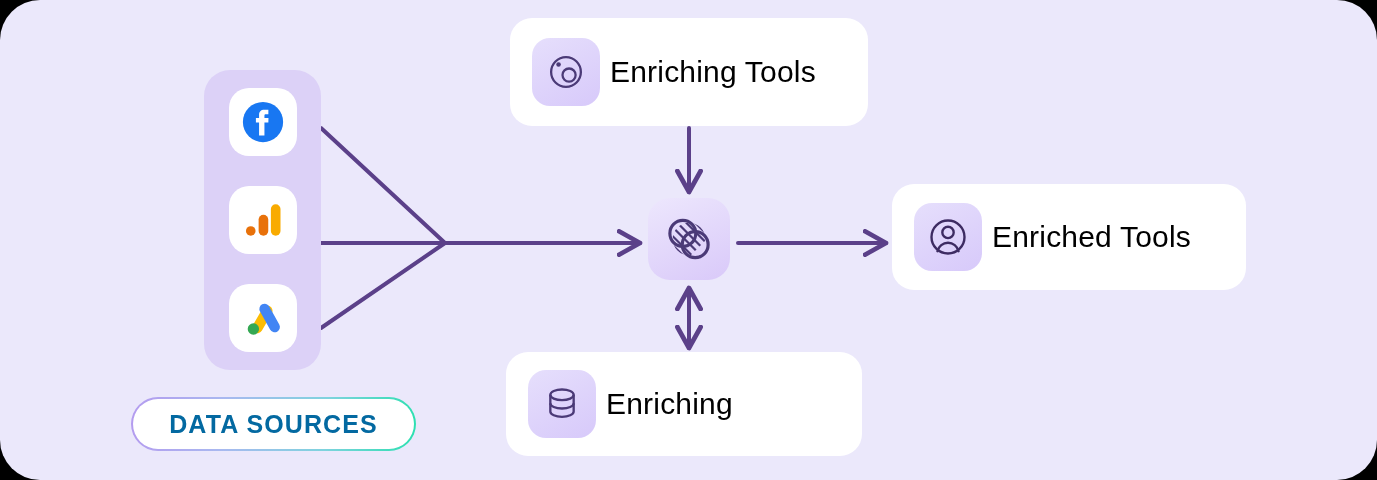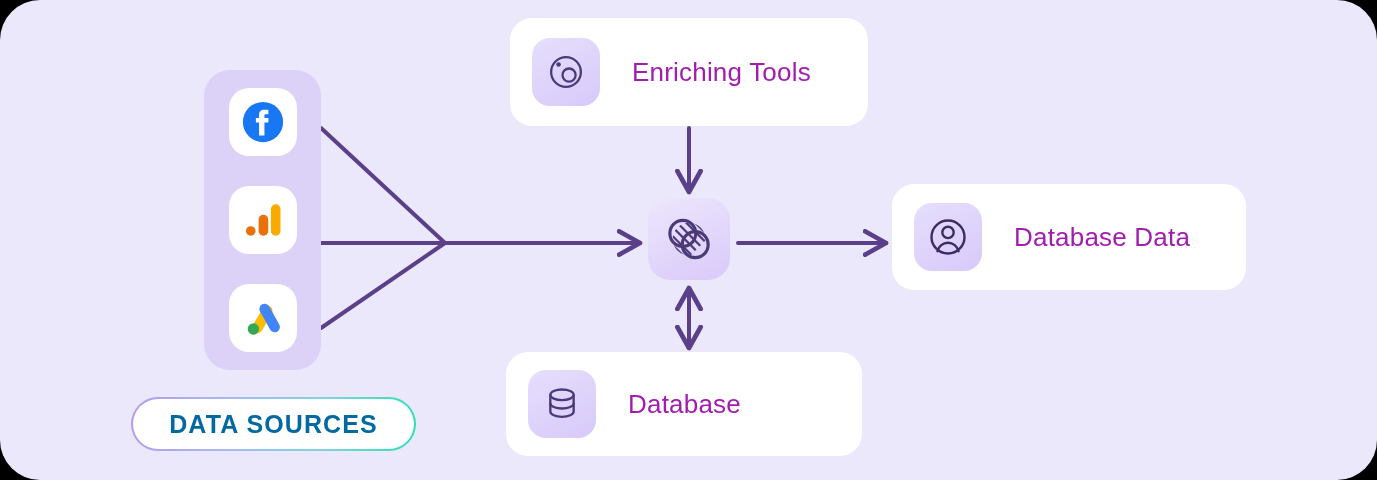--- a/index.html
+++ b/index.html
@@ -98,23 +98,23 @@
     width: 68px;
     height: 68px;
     border-radius: 18px;
     background: linear-gradient(150deg, #E6DFFC 0%, #D7C9FA 100%);
     display: flex;
     align-items: center;
     justify-content: center;
     flex: 0 0 auto;
   }
   .card-label {
-    margin-left: 32px;
-    font-size: 26px;
-    color: #a21caf;
+    margin-left: 10px;
+    font-size: 30px;
+    color: #000000;
     letter-spacing: 0.2px;
     white-space: nowrap;
   }
 
   #card-enriching { left: 510px; top: 18px;  width: 358px; height: 108px; }
   #card-enriched  { left: 892px; top: 184px; width: 354px; height: 106px; }
   #card-database  { left: 506px; top: 352px; width: 356px; height: 104px; }
 
   
   #merge-node {
@@ -225,27 +225,27 @@
   </div>
 
   <div class="card" id="card-enriched">
     <div class="card-icon">
       <svg width="44" height="44" viewBox="0 0 48 48">
         <circle cx="24" cy="24" r="18" fill="none" stroke="#3D2B62" stroke-width="2.6"></circle>
         <circle cx="24" cy="19" r="6.2" fill="none" stroke="#3D2B62" stroke-width="2.6"></circle>
         <path d="M12.5 39.5 a 11.8 11.8 0 0 1 23 0" fill="none" stroke="#3D2B62" stroke-width="2.6" stroke-linecap="round"></path>
       </svg>
     </div>
-    <span class="card-label">Database Data</span>
+    <span class="card-label">Enriched Tools</span>
   </div>
 
   <div class="card" id="card-database">
     <div class="card-icon">
       <svg width="40" height="40" viewBox="0 0 48 48">
         <ellipse cx="24" cy="13" rx="14" ry="6.4" fill="none" stroke="#4B3A77" stroke-width="2.8"></ellipse>
         <path d="M10 13 v 10 a 14 6.4 0 0 0 28 0 v -10" fill="none" stroke="#4B3A77" stroke-width="2.8"></path>
         <path d="M10 23 v 10 a 14 6.4 0 0 0 28 0 v -10" fill="none" stroke="#4B3A77" stroke-width="2.8"></path>
       </svg>
     </div>
-    <span class="card-label">Database</span>
+    <span class="card-label">Enriching</span>
   </div>
 
 </div>
 
 </body></html>

